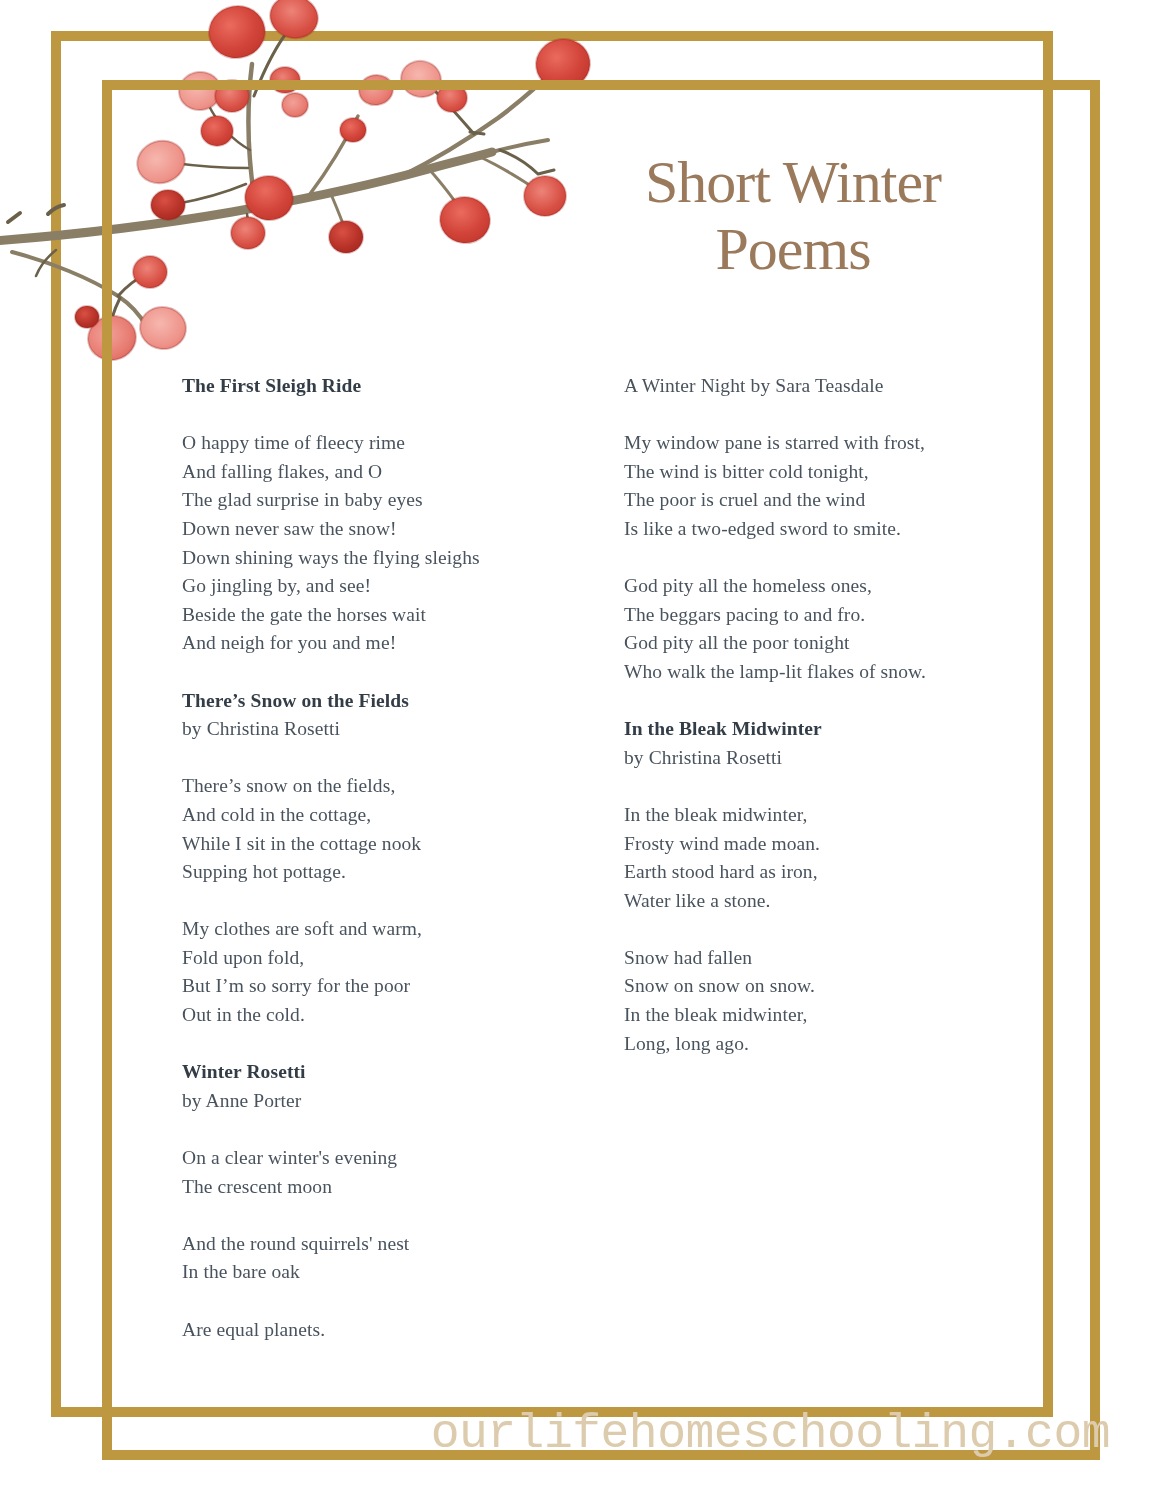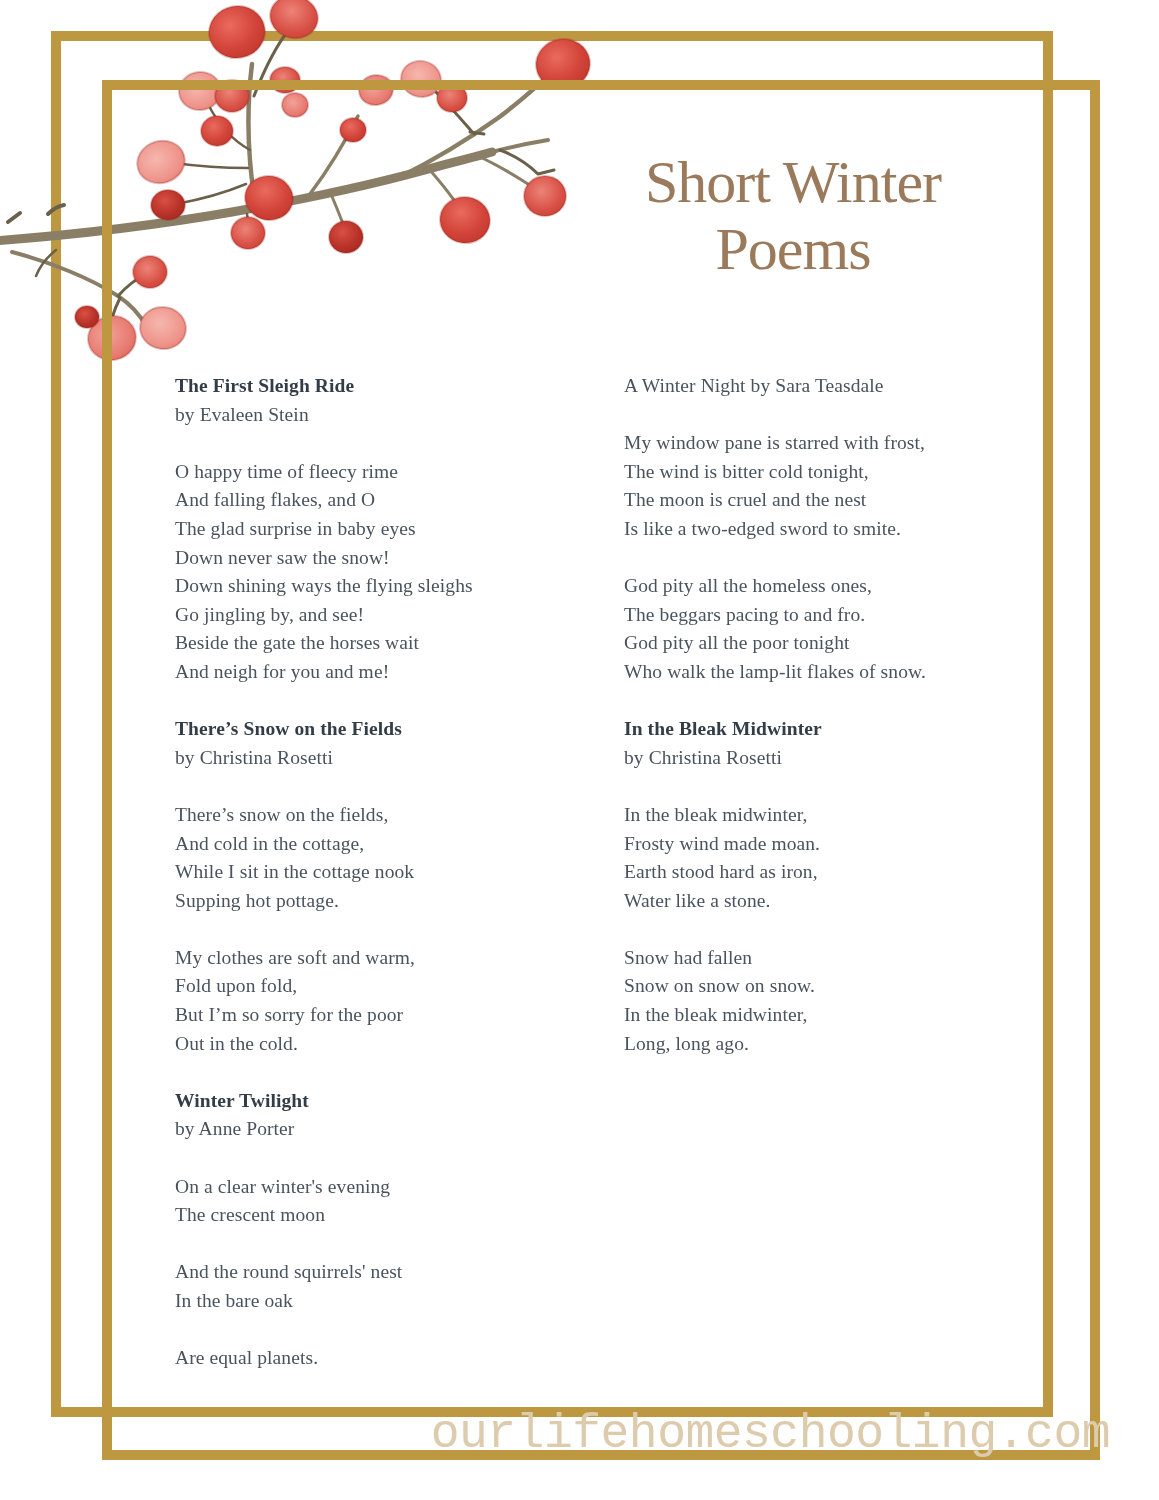--- a/index.html
+++ b/index.html
@@ -17,21 +17,21 @@
   .title{
     position:absolute;left:500px;top:149px;width:586px;
     text-align:center;color:var(--title-brown,#9b7a5c);
     font-size:60px;line-height:67px;letter-spacing:-1px;font-weight:400;
   }
   .col{
     position:absolute;top:372px;width:420px;
     color:var(--body-text,#49535d);
     font-size:19.5px;line-height:28.6px;letter-spacing:.1px;
   }
-  .col.left{left:175px;}
+  .col.left{left:182px;}
   .col.right{left:624px;}
   .poem{margin:0 0 28.6px 0;}
   .poem-title{font-weight:700;color:var(--heading-dark,#333d47);}
   .poem-title.regular{font-weight:400;color:var(--body-text,#49535d);}
   .stanza{margin-top:28.6px;}
   .footer{
     position:absolute;right:49px;top:1410px;
     font-family:Liberation Mono, monospace;
     font-size:48px;line-height:48px;letter-spacing:-.5px;
     color:var(--footer-tan,#dccbac);
@@ -126,21 +126,20 @@
 
   <div class="title">
     <div>Short Winter</div>
     <div>Poems</div>
   </div>
 
   <div class="col left" id="col-left">
       <section class="poem">
         <div class="poem-head">
           <div class="poem-title">The First Sleigh Ride</div>
-          <div class="poem-author">by Evaleen Stein</div>
         </div>
         <div class="stanza">
           <div class="line">O happy time of fleecy rime</div>
           <div class="line">And falling flakes, and O</div>
           <div class="line">The glad surprise in baby eyes</div>
           <div class="line">Down never saw the snow!</div>
           <div class="line">Down shining ways the flying sleighs</div>
           <div class="line">Go jingling by, and see!</div>
           <div class="line">Beside the gate the horses wait</div>
           <div class="line">And neigh for you and me!</div>
@@ -159,21 +158,21 @@
         </div>
         <div class="stanza">
           <div class="line">My clothes are soft and warm,</div>
           <div class="line">Fold upon fold,</div>
           <div class="line">But I’m so sorry for the poor</div>
           <div class="line">Out in the cold.</div>
         </div>
       </section>
       <section class="poem">
         <div class="poem-head">
-          <div class="poem-title">Winter Twilight</div>
+          <div class="poem-title">Winter Rosetti</div>
           <div class="poem-author">by Anne Porter</div>
         </div>
         <div class="stanza">
           <div class="line">On a clear winter's evening</div>
           <div class="line">The crescent moon</div>
         </div>
         <div class="stanza">
           <div class="line">And the round squirrels' nest</div>
           <div class="line">In the bare oak</div>
         </div>
@@ -183,21 +182,21 @@
       </section>
     </div>
   <div class="col right" id="col-right">
       <section class="poem">
         <div class="poem-head">
           <div class="poem-title regular">A Winter Night by Sara Teasdale</div>
         </div>
         <div class="stanza">
           <div class="line">My window pane is starred with frost,</div>
           <div class="line">The wind is bitter cold tonight,</div>
-          <div class="line">The moon is cruel and the nest</div>
+          <div class="line">The poor is cruel and the wind</div>
           <div class="line">Is like a two-edged sword to smite.</div>
         </div>
         <div class="stanza">
           <div class="line">God pity all the homeless ones,</div>
           <div class="line">The beggars pacing to and fro.</div>
           <div class="line">God pity all the poor tonight</div>
           <div class="line">Who walk the lamp-lit flakes of snow.</div>
         </div>
       </section>
       <section class="poem">

